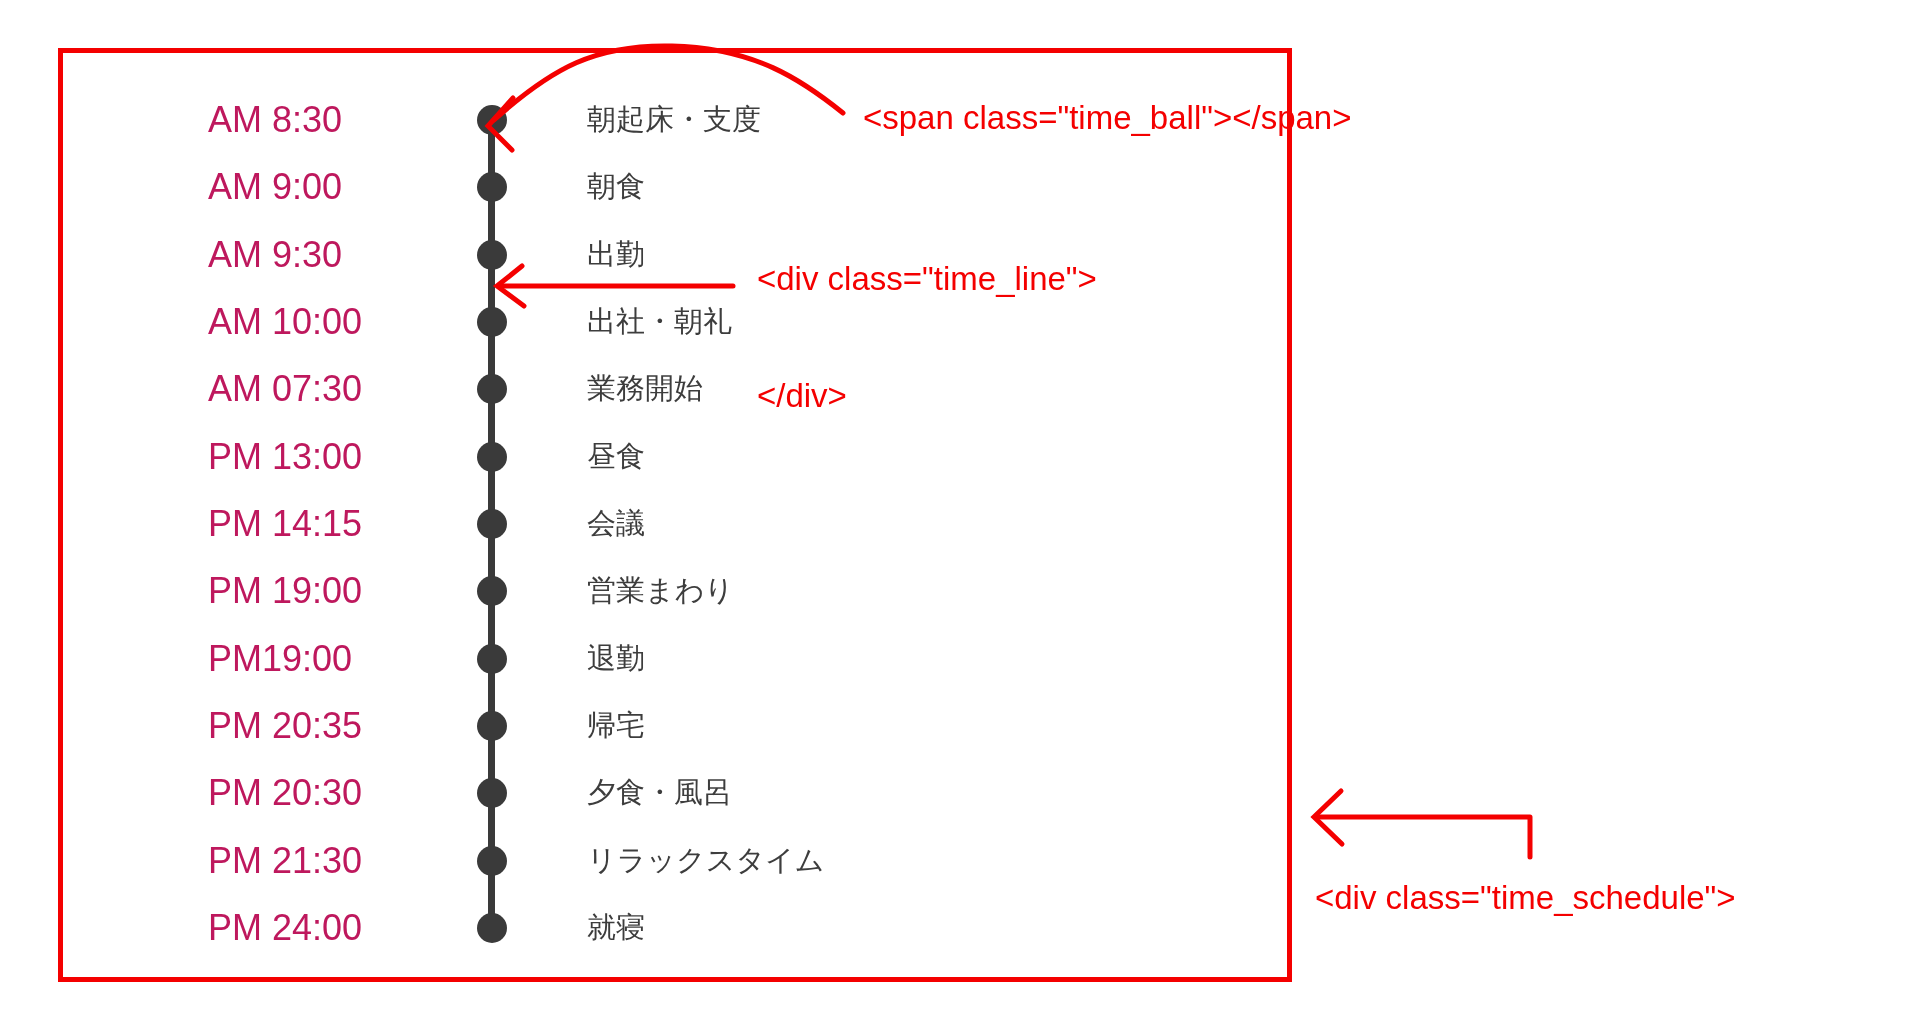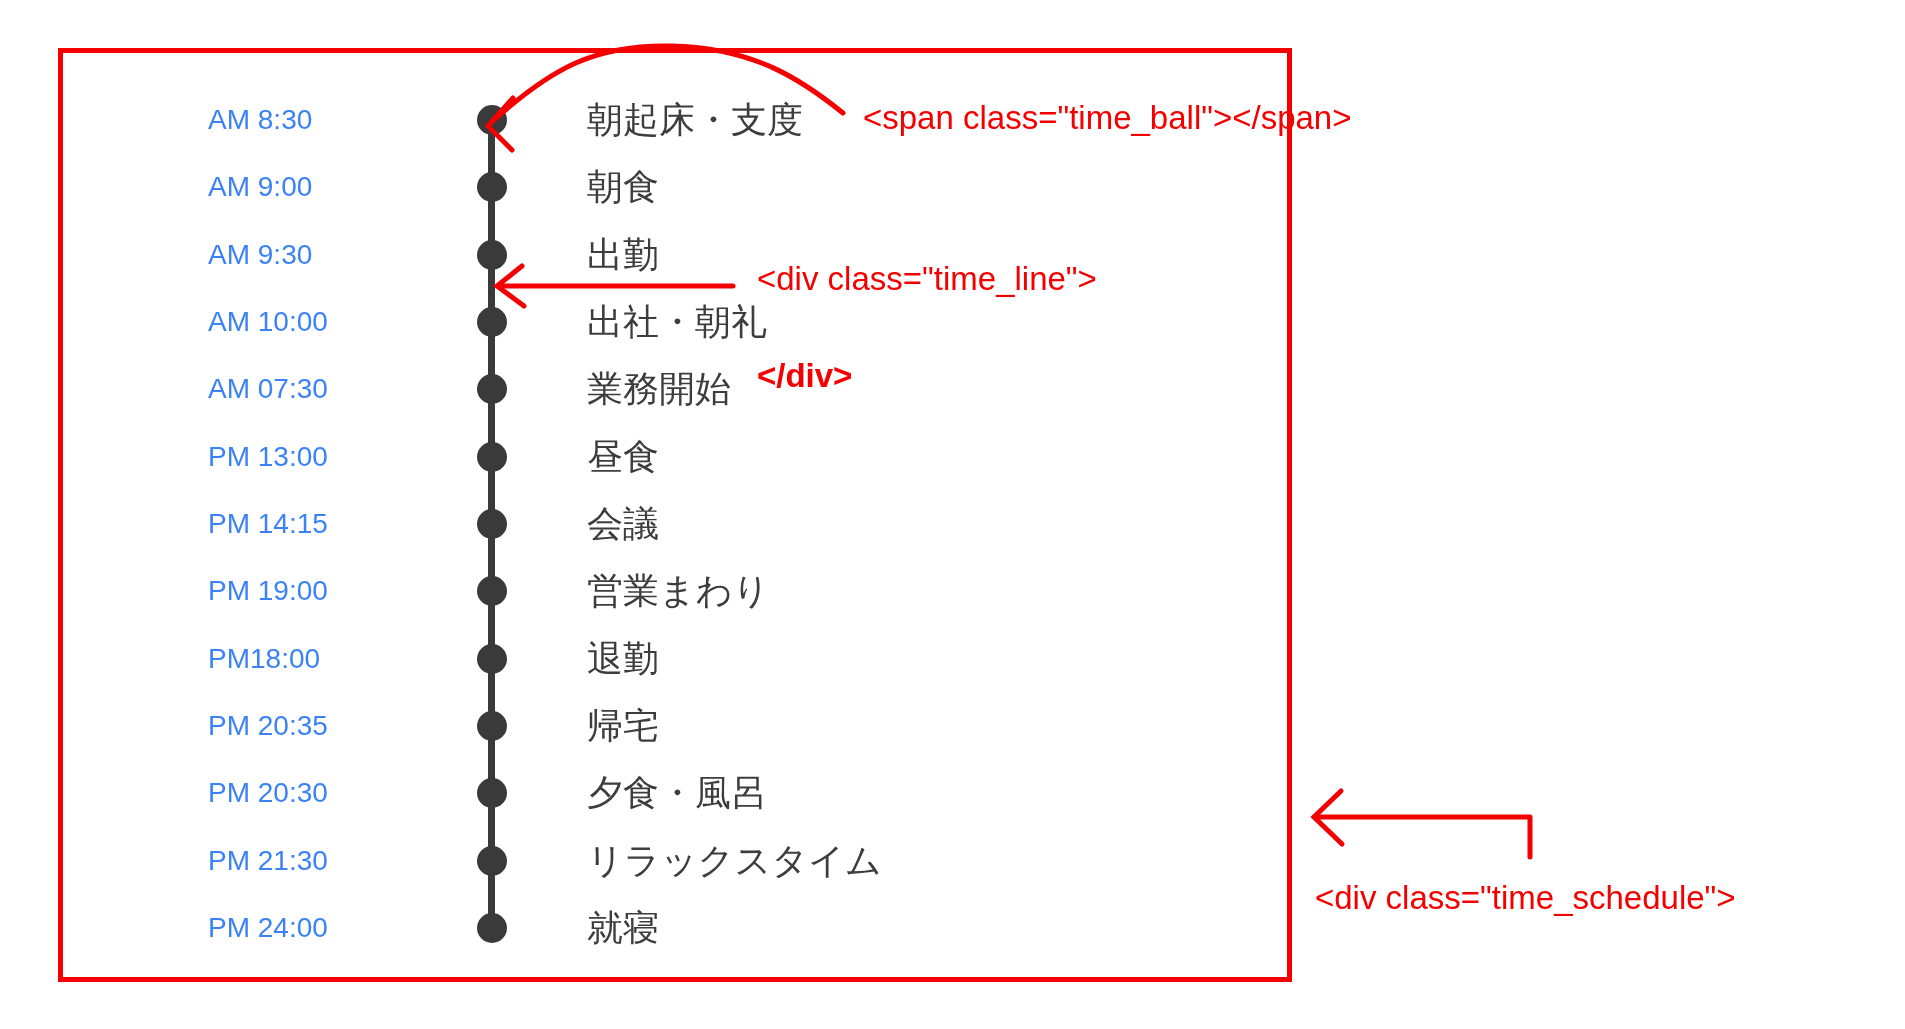--- a/index.html
+++ b/index.html
@@ -22,43 +22,43 @@
   .time-line-bar{
     position:absolute;
     left:488px;top:120px;
     width:7px;height:808px;
     background:#3a3a3a;
   }
   
   .row{position:absolute;left:0;width:100%;height:0;}
   .row .time{
     position:absolute;left:208px;transform:translateY(-50%);
-    font-size:28px;color:#3b82f6;white-space:nowrap;
+    font-size:36px;color:#be185d;white-space:nowrap;
   }
   .row .ball{
     position:absolute;left:477px;top:-15px;
     width:30px;height:30px;border-radius:50%;
     background:#3a3a3a;
   }
   .row .activity{
     position:absolute;left:587px;transform:translateY(-50%);
-    font-size:36px;color:#3d3d3d;white-space:nowrap;
+    font-size:29px;color:#3d3d3d;white-space:nowrap;
   }
   
   .ann{
     position:absolute;
     color:#f40000;
     font-size:33px;
     white-space:nowrap;
     line-height:1.2;
   }
   .ann-time-ball{left:863px;top:98px;}
   .ann-time-line-1{left:757px;top:259px;}
   .ann-time-line-2{left:795px;top:311px;}
-  .ann-time-line-3{left:757px;top:356px;font-weight:bold;}
+  .ann-time-line-3{left:757px;top:376px;}
   .ann-time-schedule{left:1315px;top:878px;}
   
   .arrows{position:absolute;left:0;top:0;width:1905px;height:1029px;pointer-events:none;}
 </style>
 </head>
 <body>
 
 <div class="canvas">
 
   <div class="schedule-box"></div>
@@ -100,21 +100,21 @@
         <span class="time">PM 14:15</span>
         <span class="ball"></span>
         <span class="activity">会議</span>
       </div>
       <div class="row" style="top: 591.31px;">
         <span class="time">PM 19:00</span>
         <span class="ball"></span>
         <span class="activity">営業まわり</span>
       </div>
       <div class="row" style="top: 658.64px;">
-        <span class="time">PM18:00</span>
+        <span class="time">PM19:00</span>
         <span class="ball"></span>
         <span class="activity">退勤</span>
       </div>
       <div class="row" style="top: 725.97px;">
         <span class="time">PM 20:35</span>
         <span class="ball"></span>
         <span class="activity">帰宅</span>
       </div>
       <div class="row" style="top: 793.3px;">
         <span class="time">PM 20:30</span>

